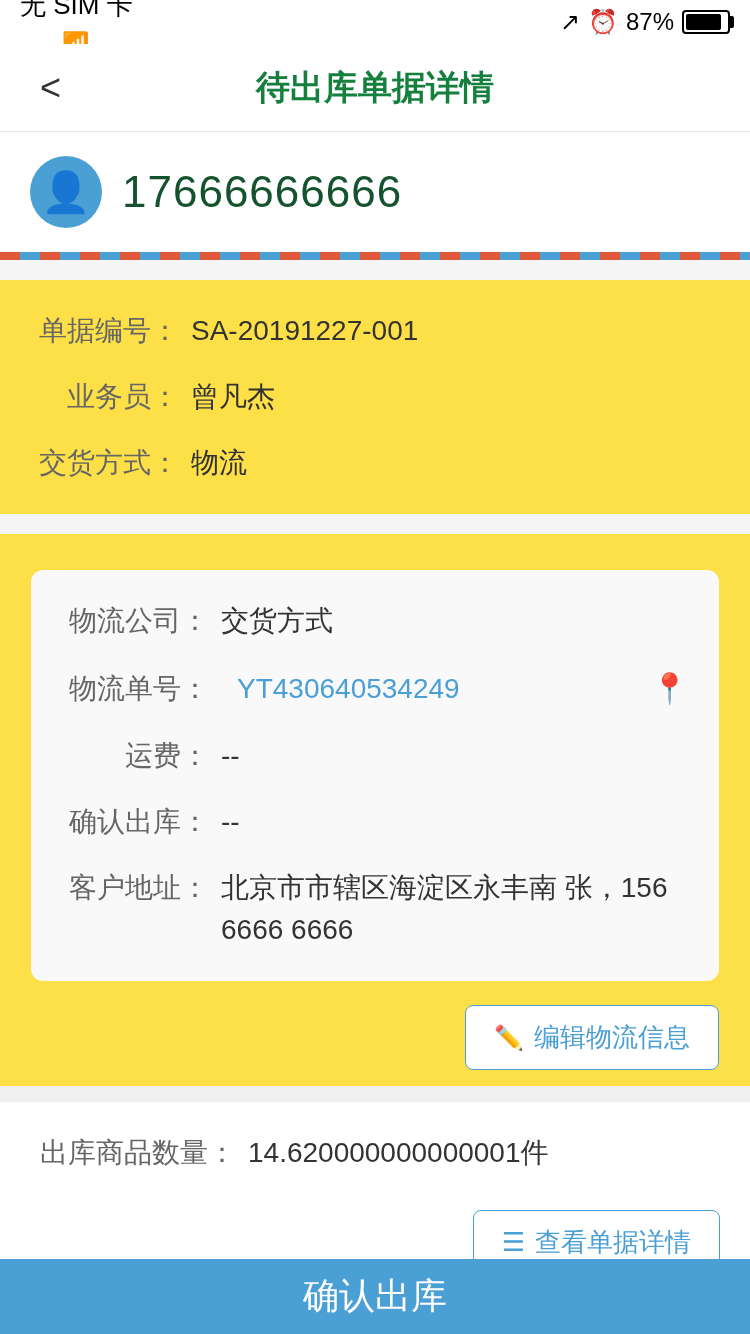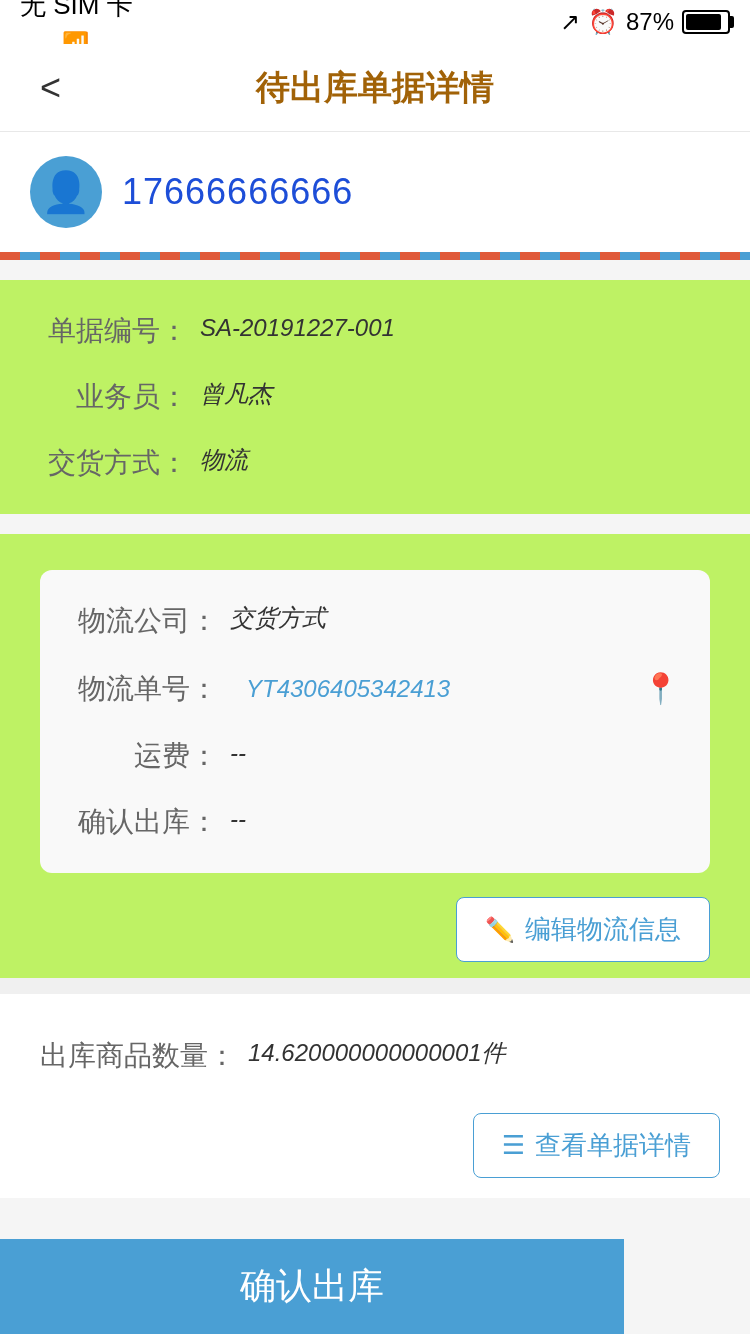--- a/index.html
+++ b/index.html
@@ -85,21 +85,21 @@
       color: #333;
       cursor: pointer;
       padding: 10px;
     }
     .nav-title {
       position: absolute;
       left: 50%;
       transform: translateX(-50%);
       font-size: 34px;
       font-weight: 600;
-      color: #a16207;
+      color: #15803d;
     }
 
     
     .dashed-separator {
       height: 8px;
       background: repeating-linear-gradient(
         90deg,
         #e05a3a 0px, #e05a3a 20px,
         #4a9fd4 20px, #4a9fd4 40px
       );
@@ -122,56 +122,54 @@
       display: flex;
       align-items: center;
       justify-content: center;
       flex-shrink: 0;
     }
     .avatar-icon {
       font-size: 40px;
       color: #fff;
     }
     .customer-phone {
-      font-size: 36px;
+      font-size: 44px;
       font-weight: 500;
-      color: #1d4ed8;
+      color: #14532d;
       letter-spacing: 1px;
     }
 
     
     .section {
-      background: #bef264;
+      background: #fde047;
       margin-top: 20px;
-      padding: 30px 40px;
+      padding: 30px 31px;
     }
 
     .info-row {
       display: flex;
       align-items: flex-start;
       margin-bottom: 24px;
       line-height: 1.5;
     }
     .info-row:last-child {
       margin-bottom: 0;
-      margin-top: 11px;
     }
     .info-label {
       color: #666;
       font-size: 28px;
       min-width: 160px;
       text-align: right;
       flex-shrink: 0;
       padding-right: 12px;
     }
     .info-value {
       color: #333;
-      font-size: 24px;
+      font-size: 28px;
       flex: 1;
-      font-style: italic;
     }
     .info-value.blue-link {
       color: #4a9fd4;
     }
 
     
     .logistics-card {
       background: #f9f9f9;
       border-radius: 12px;
       padding: 30px 30px;
@@ -241,22 +239,22 @@
       cursor: pointer;
       display: flex;
       align-items: center;
       gap: 10px;
     }
 
     
     .confirm-btn-container {
       position: fixed;
       bottom: 0;
-      width: 624px;
-      padding: 13px 0;
+      width: 750px;
+      padding: 3px 0;
       background: #4a9fd4;
     }
     .confirm-btn {
       width: 100%;
       background: #4a9fd4;
       border: none;
       color: #fff;
       font-size: 36px;
       font-weight: 500;
       text-align: center;
@@ -319,30 +317,34 @@
   </div>
 
   <div class="section" style="padding-top:16px; padding-bottom:10px;">
     <div class="logistics-card">
       <div class="info-row">
         <span class="info-label">物流公司：</span>
         <span class="info-value">交货方式</span>
       </div>
       <div class="info-row tracking-row">
         <span class="info-label">物流单号：</span>
-        <span class="info-value blue-link">YT43064053424​13</span>
+        <span class="info-value blue-link">YT43064053424​9</span>
         <span class="location-icon">📍</span>
       </div>
       <div class="info-row">
         <span class="info-label">运费：</span>
         <span class="info-value">--</span>
       </div>
       <div class="info-row">
         <span class="info-label">确认出库：</span>
         <span class="info-value">--</span>
+      </div>
+      <div class="info-row">
+        <span class="info-label">客户地址：</span>
+        <span class="info-value">北京市市辖区海淀区永丰南  张，156 6666 6666</span>
       </div>
     </div>
 
     <div class="edit-btn-container" style="padding: 24px 0 6px; background:transparent;">
       <button class="edit-btn">
         <span class="edit-btn-icon">✏️</span>
         <span>编辑物流信息</span>
       </button>
     </div>
   </div>

